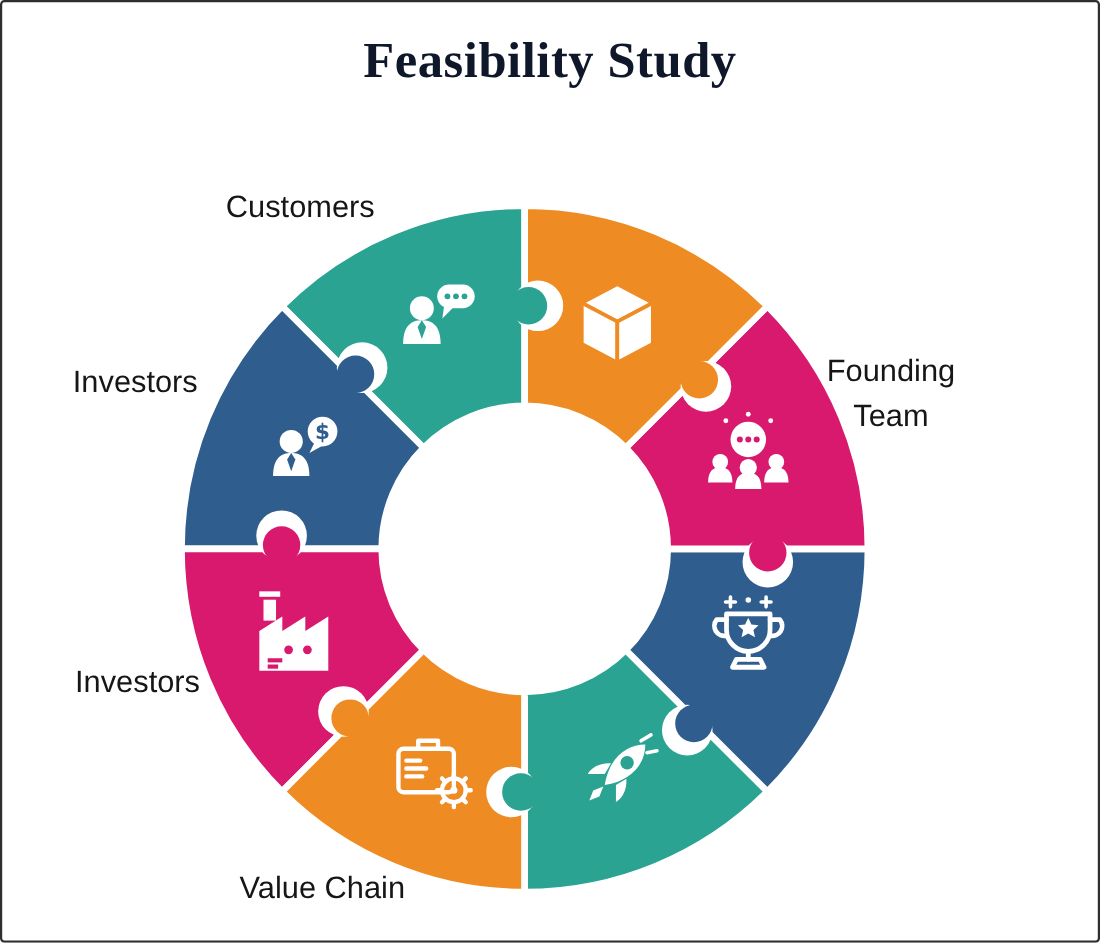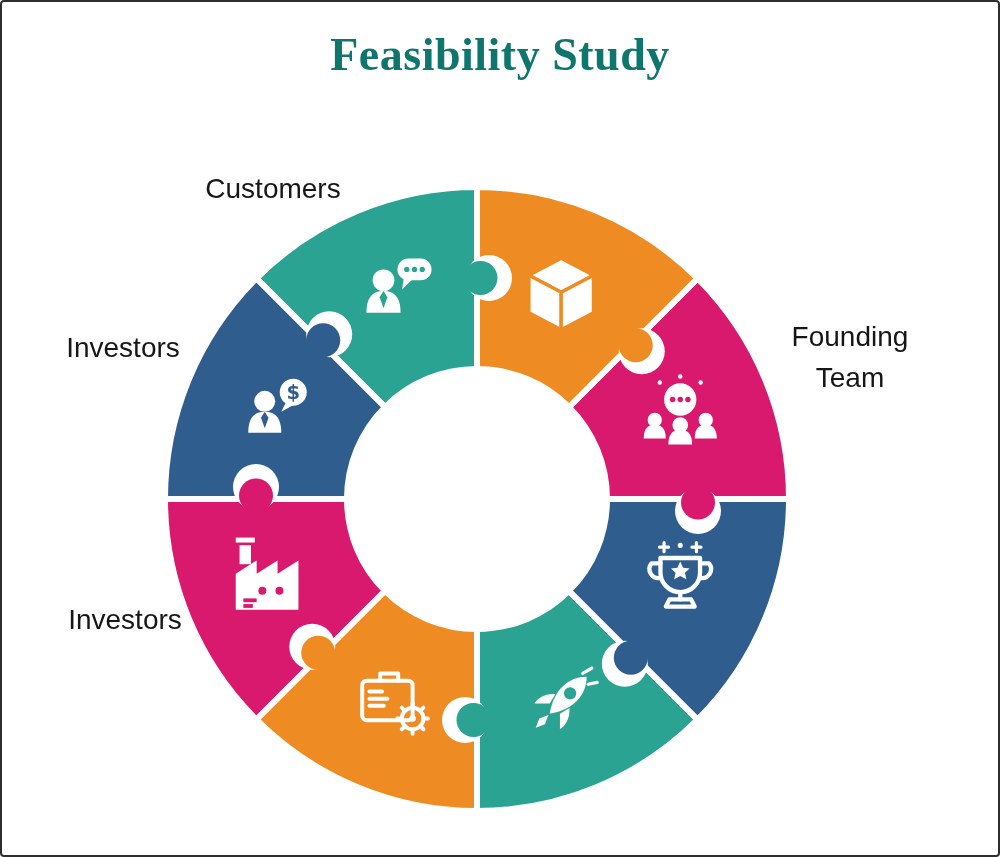--- a/index.html
+++ b/index.html
@@ -4,35 +4,35 @@
 <style>
   html,body{margin:0;padding:0;background:#ffffff;}
   .frame{
     position:relative;width:1000px;height:857px;box-sizing:border-box;
     border:2px solid #2e2e2e;border-radius:4px;background:#ffffff;overflow:hidden;
     font-family:"Liberation Sans",sans-serif;
   }
   .title{
     position:absolute;top:26px;left:0;right:0;text-align:center;
     font-family:"Liberation Serif",serif;font-weight:700;font-size:46px;
-    color:#0f766e;letter-spacing:.5px;
+    color:#0f172a;letter-spacing:.5px;
   }
   .diagram-svg{position:absolute;left:0;top:0;width:1000px;height:857px;}
   .lbl{
     position:absolute;transform:translate(-50%,-50%);
     font-size:28px;color:#161616;text-align:center;
     white-space:pre-line;line-height:1.45;
   }
   #lbl-customers{left:271px;top:187px}
   #lbl-investors{left:121px;top:346px}
   #lbl-industry{left:123px;top:618px}
   #lbl-value-chain{left:291px;top:806px}
   #lbl-startup-needs{left:652px;top:815px}
   #lbl-competition{left:853px;top:607px}
-  #lbl-founding-team{left:848px;top:356px}
+  #lbl-founding-team{left:808px;top:356px}
   #lbl-product-service{left:637px;top:181px}
 </style>
 </head>
 <body>
 
 <div class="frame">
 
   <div class="title">Feasibility Study</div>
 
   <svg class="diagram-svg" viewBox="0 0 1000 857" aria-hidden="true">
@@ -168,16 +168,17 @@
         <use href="#sym-rocket-icon" transform="translate(559.1903551203199,700.2534971524831) scale(1.8)"></use>
         <use href="#sym-trophy-icon" transform="translate(678.2534971524831,581.1903551203197) scale(1.8)"></use>
         <use href="#sym-team-chat-icon" transform="translate(678.2534971524832,412.8096448796804) scale(1.7)"></use>
         <use href="#sym-cube-icon" transform="translate(559.1903551203197,293.7465028475169) scale(1.7)"></use>
       </g>
   </svg>
 
   <div class="lbl" id="lbl-customers">Customers</div>
   <div class="lbl" id="lbl-investors">Investors</div>
   <div class="lbl" id="lbl-industry">Investors</div>
+  <div class="lbl" id="lbl-value-chain">Value Chain</div>
   <div class="lbl" id="lbl-founding-team">Founding
 Team</div>
 
 </div>
 
 </body></html>

